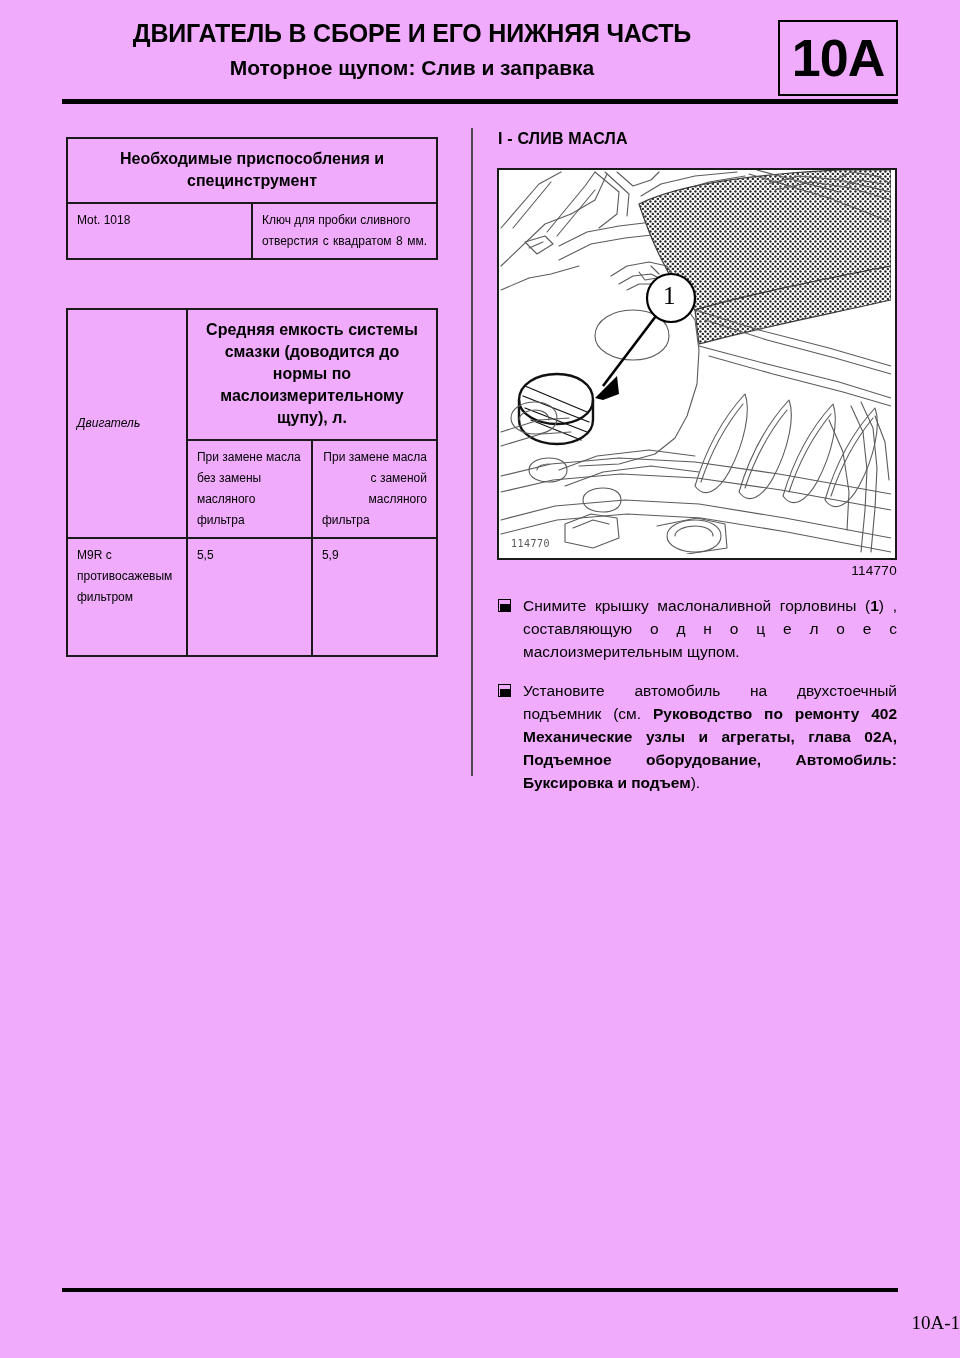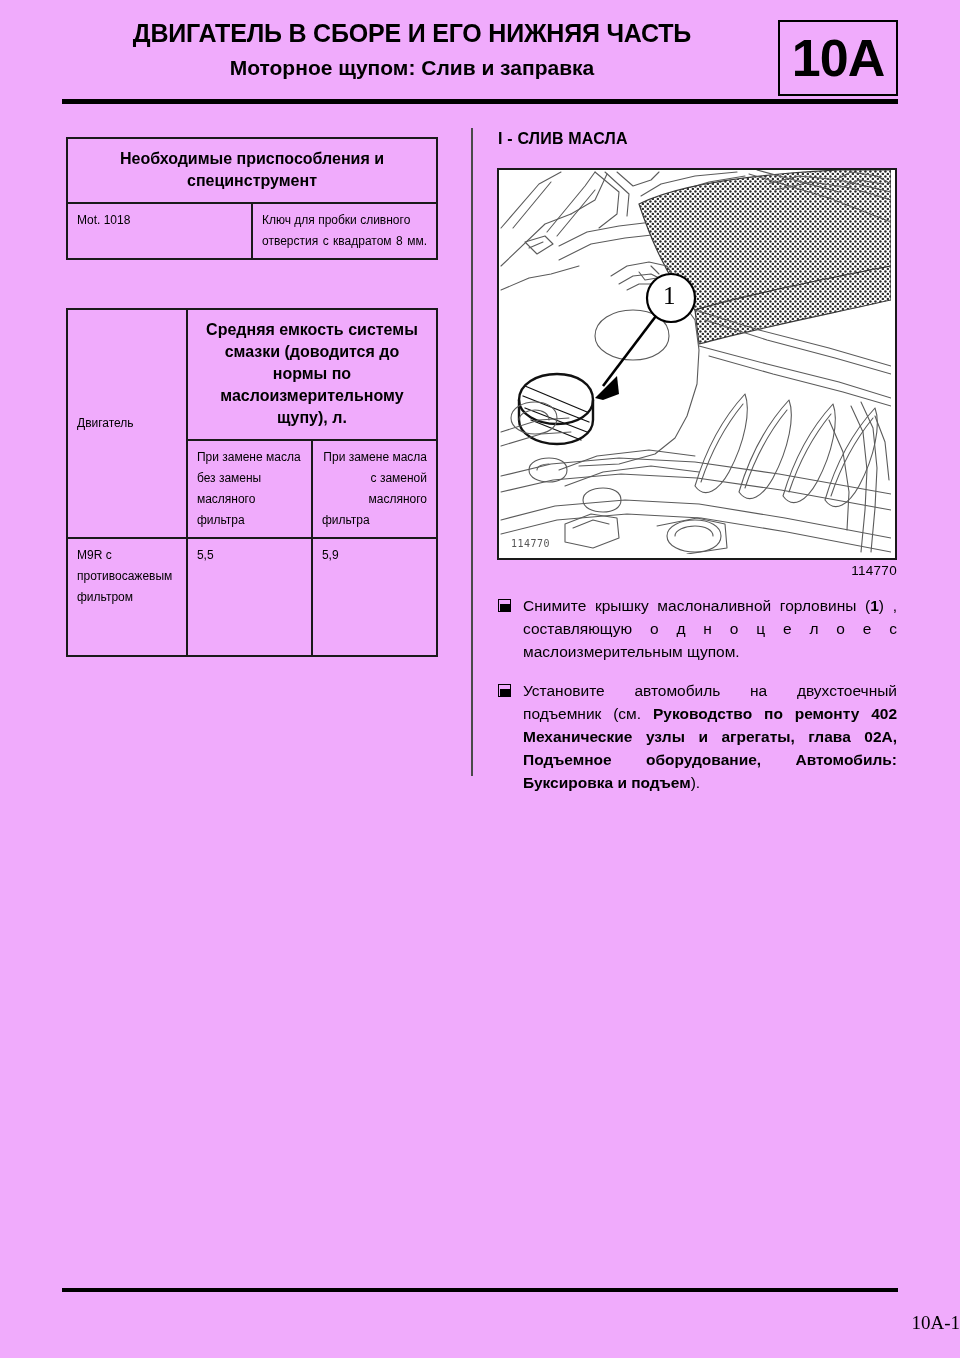--- a/index.html
+++ b/index.html
@@ -157,20 +157,21 @@
     border-top: 7px solid #fff;
     z-index: 2;
   }
 
   .table-gap { height: 24px; }
 
   .engine-label-cell {
     vertical-align: middle !important;
     font-weight: bold;
     line-height: 22px;
+    font-style: italic;
   }
   .cap-head-cell {
     font-weight: bold;
     line-height: 21px;
   }
   .spread {
     text-align: justify;
     text-align-last: justify;
   }
 

